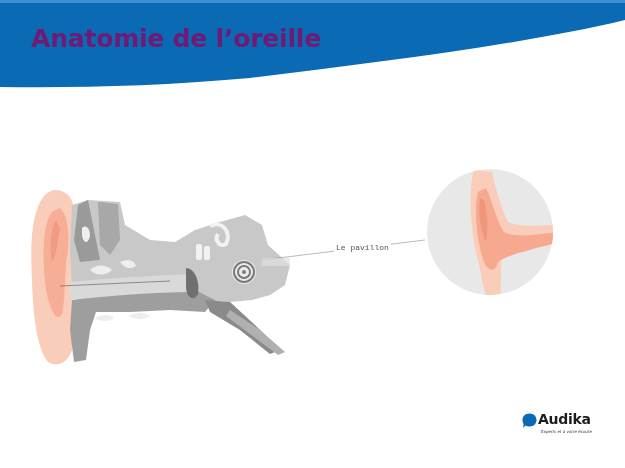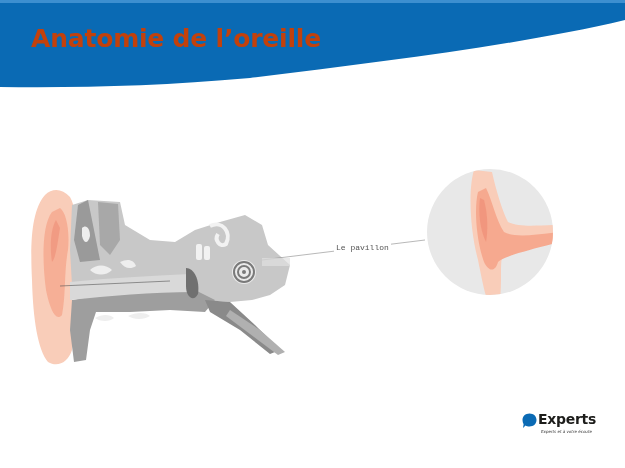--- a/index.html
+++ b/index.html
@@ -6,21 +6,21 @@
     body {
       width: 625px; height: 468px; overflow: hidden;
       background: #ffffff;
       font-family: "Liberation Sans", sans-serif;
       position: relative;
     }
     .header { position: absolute; left: 0; top: 0; width: 625px; height: 100px; }
     .header svg { position: absolute; left: 0; top: 0; }
     .title {
       position: absolute; left: 31px; top: 24px;
-      color: #c2410c; font-size: 25px; font-weight: bold;
+      color: #701a75; font-size: 25px; font-weight: bold;
       letter-spacing: -0.2px;
       font-family: "DejaVu Sans", sans-serif;
     }
     .diagram { position: absolute; left: 0; top: 150px; width: 625px; height: 240px; }
     .callout-label {
       position: absolute; left: 334px; top: 243px;
       font-size: 8px; color: #555555;
       font-family: Liberation Mono, monospace;
       background: #ffffff; padding: 0 2px;
     }
@@ -105,15 +105,15 @@
     </g>
   </g>
 </svg>
 
 <div class="callout-label">Le pavillon</div>
 
 <div class="logo">
   <svg class="logo-bubble" width="15" height="16" viewBox="0 0 15 16">
     <path d="M7.5 0.5 C11.6 0.5 14.5 3.3 14.5 7 C14.5 10.7 11.6 13.5 7.5 13.5 C5.8 13.5 4.5 13 3.5 12.4 L1 15 L1.6 11.2 C0.9 10 0.5 8.6 0.5 7 C0.5 3.3 3.4 0.5 7.5 0.5 Z" fill="#0a6ab4"></path>
   </svg>
-  <span class="logo-word">Experts</span>
+  <span class="logo-word">Audika</span>
   <span class="logo-tag">Experts et à votre écoute</span>
 </div>
 
 </body></html>

